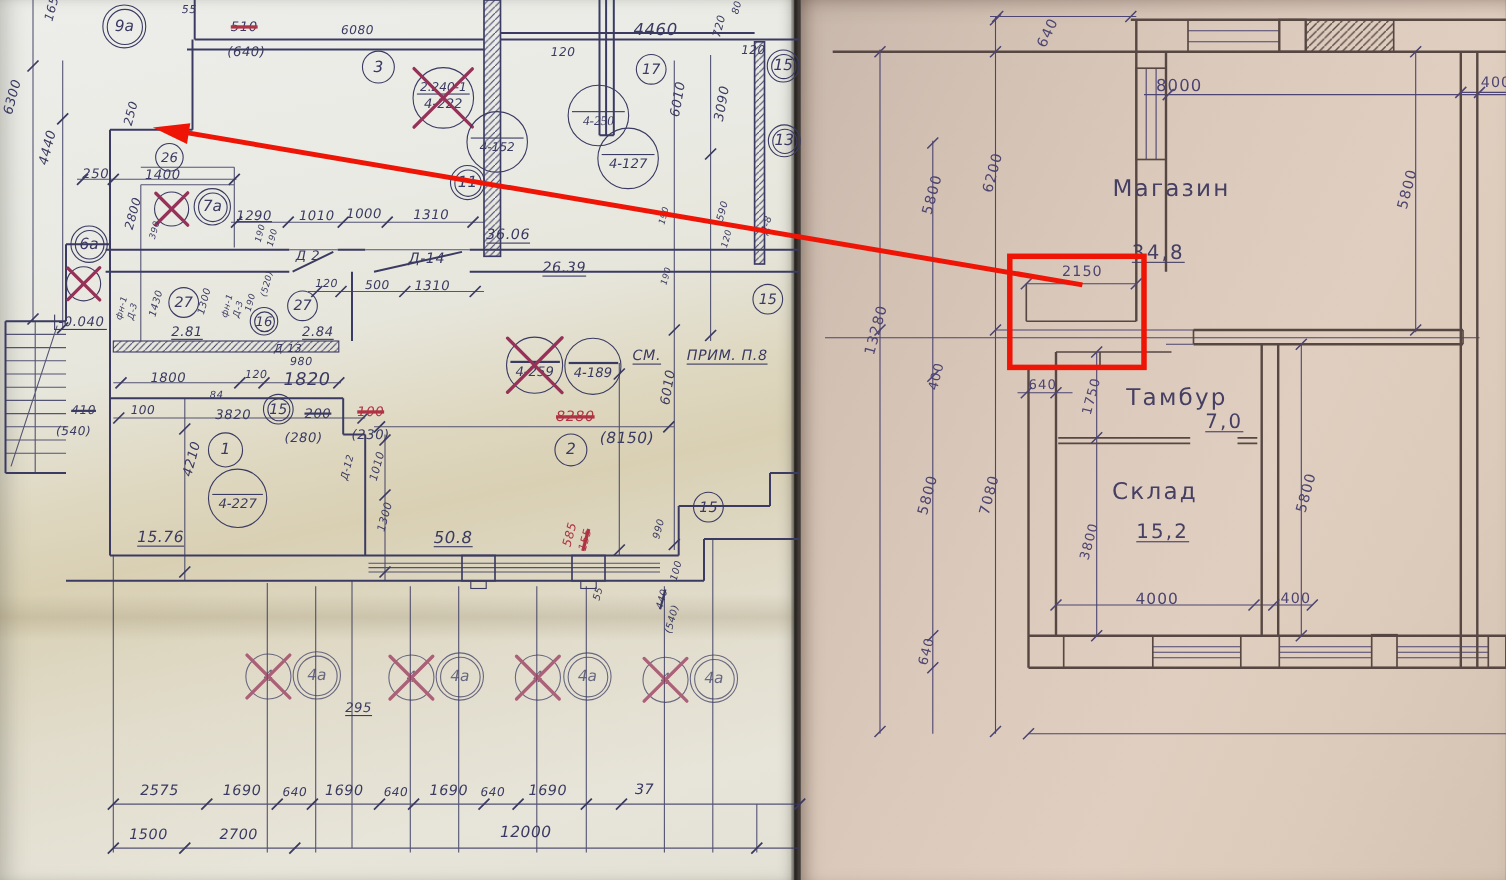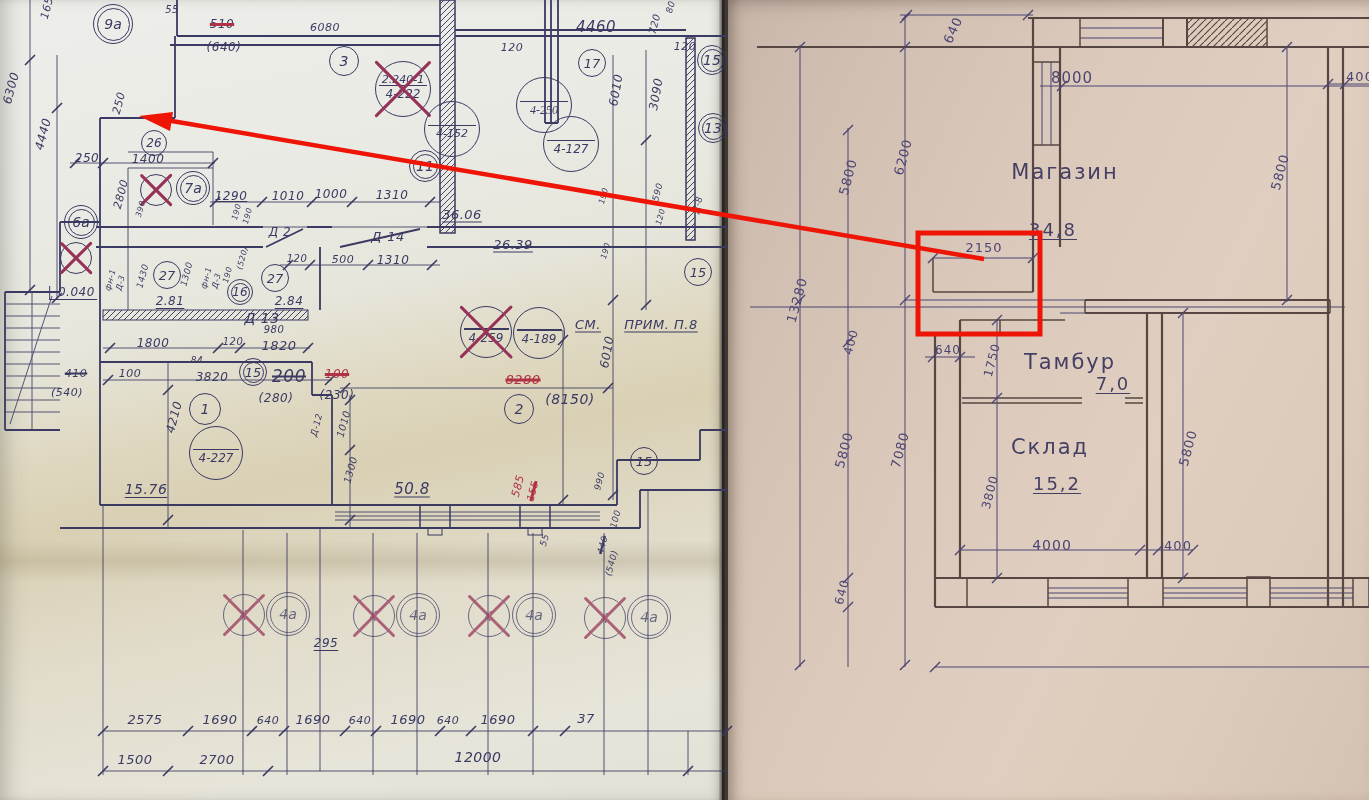--- a/index.html
+++ b/index.html
@@ -160,29 +160,29 @@
     <div class="lab L" style="left: 121px; top: 283px; font-size: 8px; transform: translate(-50%, -50%) rotate(-75deg);">Д-3</div>
     <div class="lab L" style="left: 143px; top: 276px; font-size: 9px; transform: translate(-50%, -50%) rotate(-75deg);">1430</div>
     <div class="lab L" style="left: 187px; top: 274px; font-size: 9px; transform: translate(-50%, -50%) rotate(-75deg);">1300</div>
     <div class="lab L" style="left: 207px; top: 278px; font-size: 8px; transform: translate(-50%, -50%) rotate(-75deg);">фн-1</div>
     <div class="lab L" style="left: 217px; top: 281px; font-size: 8px; transform: translate(-50%, -50%) rotate(-75deg);">Д-3</div>
     <div class="lab L" style="left: 228px; top: 275px; font-size: 8px; transform: translate(-50%, -50%) rotate(-75deg);">190</div>
     <div class="lab L" style="left: 243px; top: 258px; font-size: 8px; transform: translate(-50%, -50%) rotate(-75deg);">(520)</div>
     <div class="lab L" style="left: 141px; top: 209px; font-size: 8px; transform: translate(-50%, -50%) rotate(-75deg);">390</div>
     <div class="lab L und" style="left: 170px; top: 301px; font-size: 12px; transform: translate(-50%, -50%) rotate(0deg);">2.81</div>
     <div class="lab L und" style="left: 289px; top: 301px; font-size: 12px; transform: translate(-50%, -50%) rotate(0deg);">2.84</div>
-    <div class="lab L" style="left: 262px; top: 318px; font-size: 14px; transform: translate(-50%, -50%) rotate(0deg);">Д 13</div>
+    <div class="lab L" style="left: 262px; top: 318px; font-size: 10px; transform: translate(-50%, -50%) rotate(0deg);">Д 13</div>
     <div class="lab L" style="left: 274px; top: 330px; font-size: 10px; transform: translate(-50%, -50%) rotate(0deg);">980</div>
     <div class="lab L" style="left: 153px; top: 343px; font-size: 12px; transform: translate(-50%, -50%) rotate(0deg);">1800</div>
     <div class="lab L" style="left: 233px; top: 342px; font-size: 10px; transform: translate(-50%, -50%) rotate(0deg);">120</div>
-    <div class="lab L" style="left: 279px; top: 345px; font-size: 13px; transform: translate(-50%, -50%) rotate(0deg);">1820</div>
+    <div class="lab L" style="left: 279px; top: 345px; font-size: 16px; transform: translate(-50%, -50%) rotate(0deg);">1820</div>
     <div class="lab L" style="left: 197px; top: 360px; font-size: 9px; transform: translate(-50%, -50%) rotate(0deg);">84</div>
     <div class="lab L" style="left: 130px; top: 373px; font-size: 11px; transform: translate(-50%, -50%) rotate(0deg);">100</div>
     <div class="lab L" style="left: 212px; top: 377px; font-size: 12px; transform: translate(-50%, -50%) rotate(0deg);">3820</div>
-    <div class="lab L xdark" style="left: 289px; top: 376px; font-size: 17px; transform: translate(-50%, -50%) rotate(0deg);">200</div>
+    <div class="lab L xdark" style="left: 289px; top: 376px; font-size: 12px; transform: translate(-50%, -50%) rotate(0deg);">200</div>
     <div class="lab L xred red" style="left: 337px; top: 374px; font-size: 12px; transform: translate(-50%, -50%) rotate(0deg);">100</div>
     <div class="lab L" style="left: 276px; top: 398px; font-size: 12px; transform: translate(-50%, -50%) rotate(0deg);">(280)</div>
     <div class="lab L" style="left: 337px; top: 395px; font-size: 12px; transform: translate(-50%, -50%) rotate(0deg);">(230)</div>
     <div class="lab L xdark" style="left: 76px; top: 373px; font-size: 11px; transform: translate(-50%, -50%) rotate(0deg);">410</div>
     <div class="lab L" style="left: 67px; top: 392px; font-size: 11px; transform: translate(-50%, -50%) rotate(0deg);">(540)</div>
     <div class="lab L" style="left: 174px; top: 417px; font-size: 12px; transform: translate(-50%, -50%) rotate(-75deg);">4210</div>
     <div class="lab L und" style="left: 146px; top: 489px; font-size: 14px; transform: translate(-50%, -50%) rotate(0deg);">15.76</div>
     <div class="lab L und" style="left: 412px; top: 489px; font-size: 15px; transform: translate(-50%, -50%) rotate(0deg);">50.8</div>
     <div class="lab L xred red" style="left: 523px; top: 379px; font-size: 13px; transform: translate(-50%, -50%) rotate(0deg);">8280</div>
     <div class="lab L" style="left: 570px; top: 399px; font-size: 14px; transform: translate(-50%, -50%) rotate(0deg);">(8150)</div>

